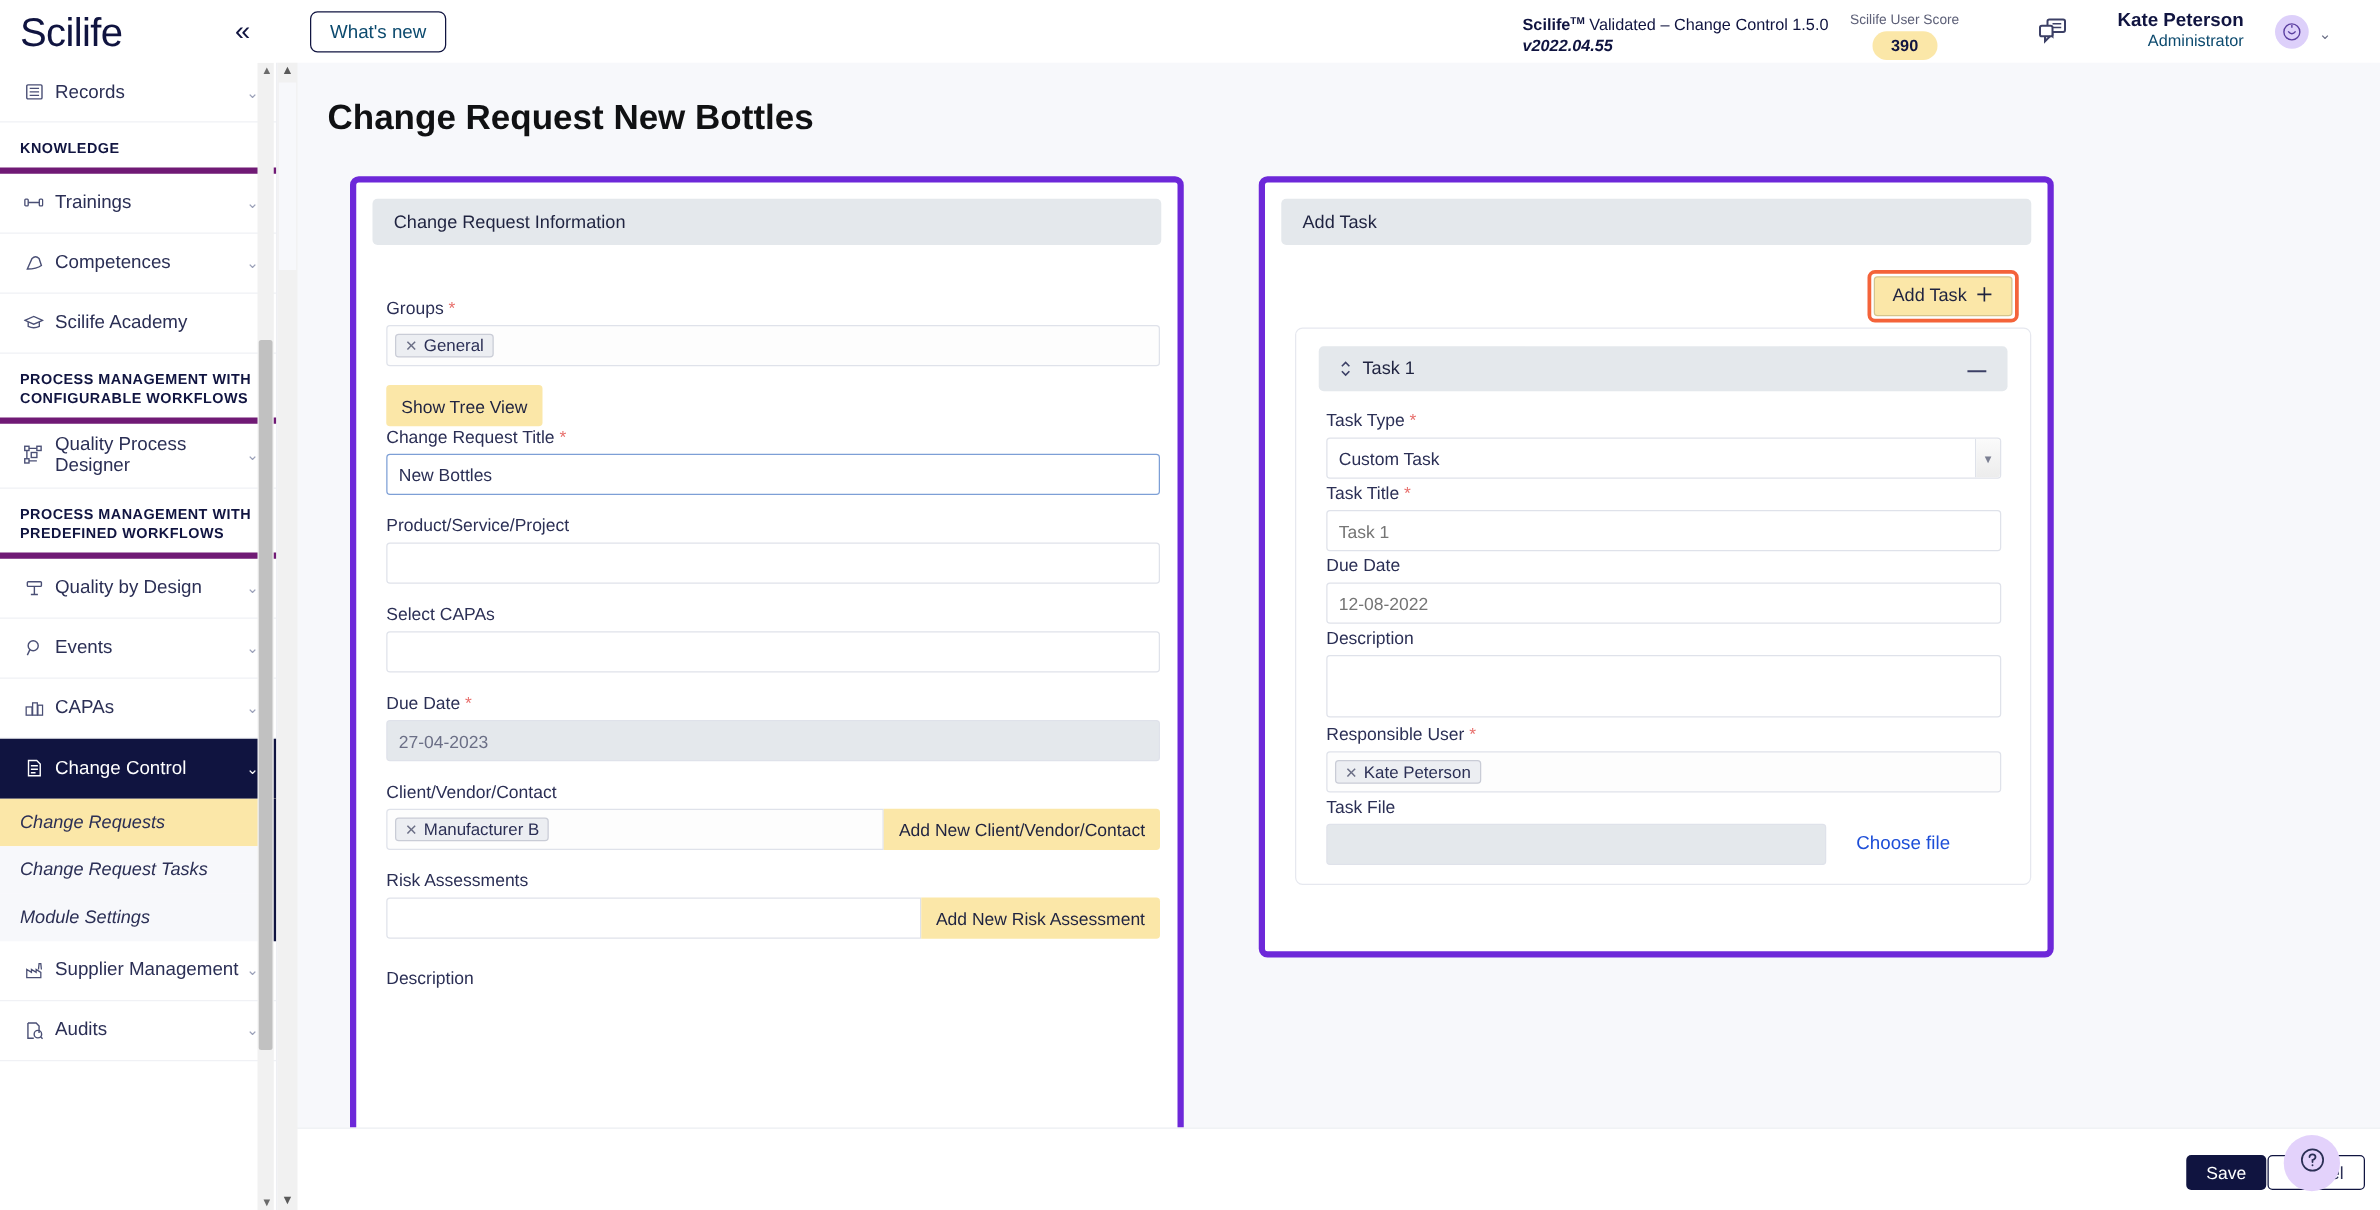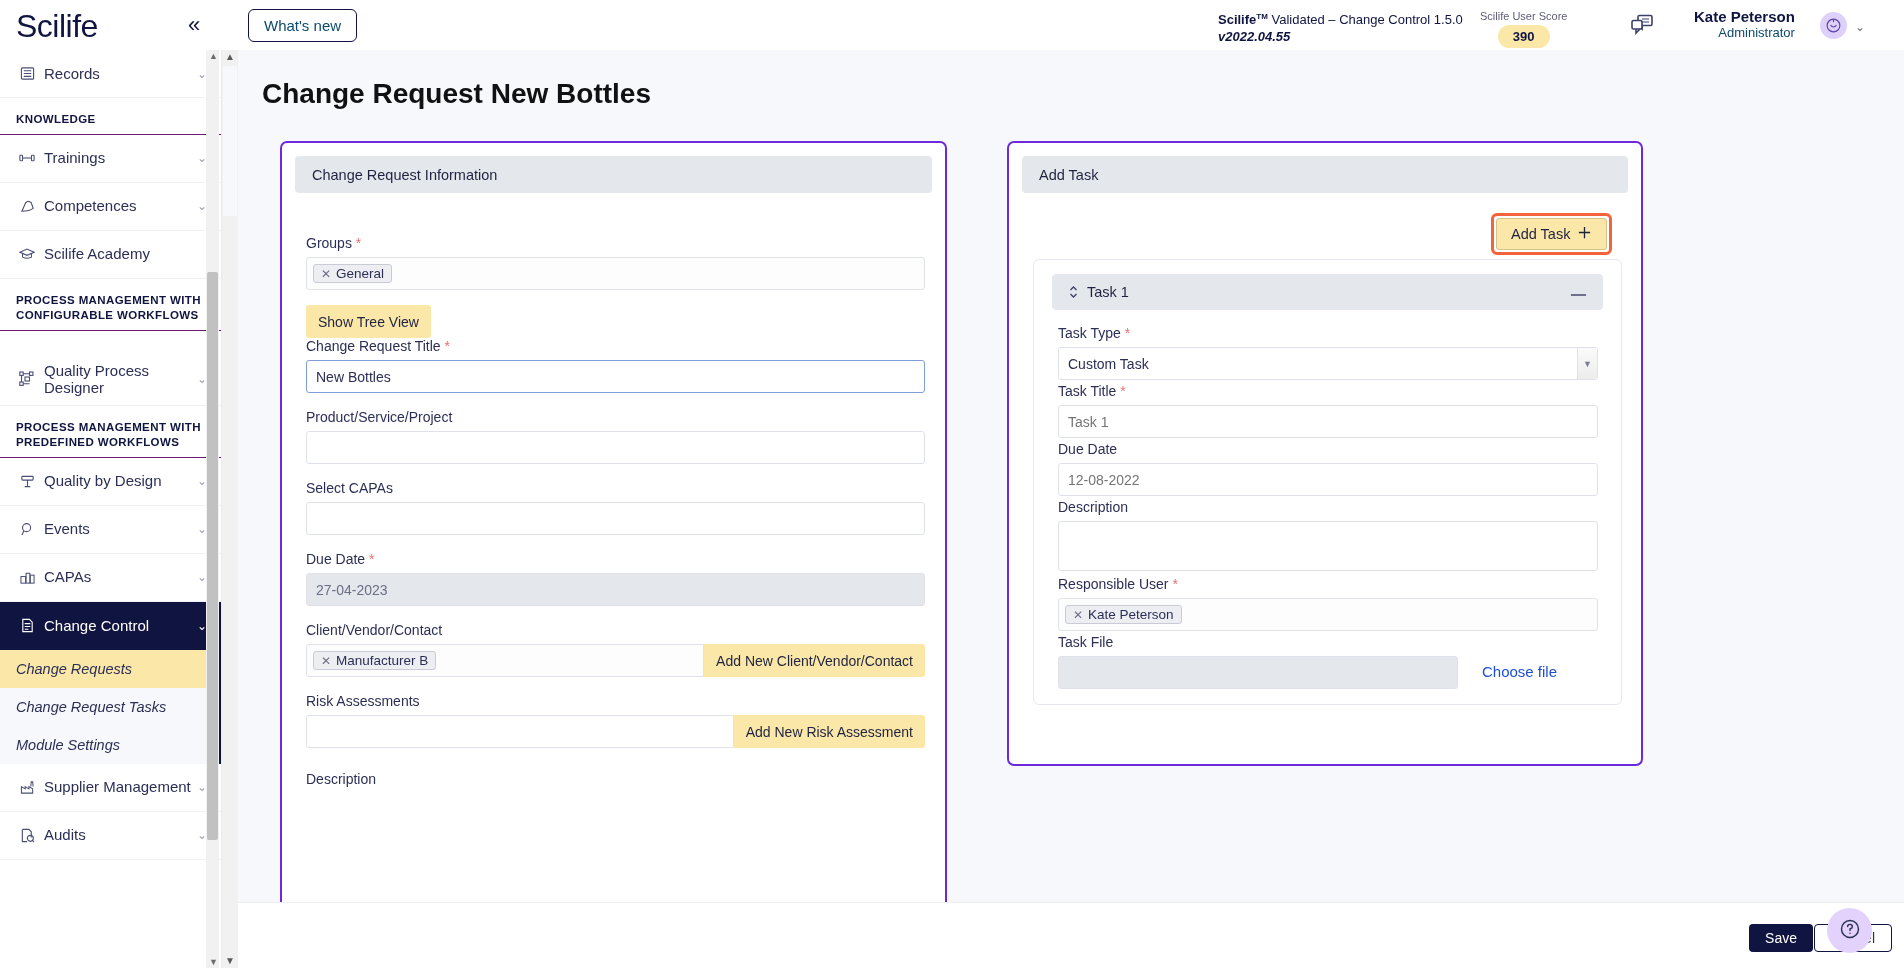--- a/index.html
+++ b/index.html
@@ -78,30 +78,30 @@
     height: 48px; padding: 0 14px 0 16px;
     font-size: 15px; color: #2b2f55; cursor: pointer;
     border-bottom: 1px solid #f0f1f5;
   }
   .nav-item .nav-ico {
     width: 22px; flex: 0 0 22px; display:inline-flex; align-items:center;
     justify-content:center; color: #4a4f75; margin-right: 6px;
   }
   .nav-item .nav-lbl { flex: 1 1 auto; line-height: 1.15; }
   .nav-item .caret { color: #9aa0b8; font-size: 12px; margin-left: 4px; }
-  .nav-item.two-line { height: 52px; margin-top: 23px; }
+  .nav-item.two-line { height: 52px; }
   .nav-item.active {
     background: #101440; color: #ffffff; border-bottom: none;
   }
   .nav-item.active .nav-ico { color: #ffffff; }
   .nav-item.active .caret { color: #ffffff; }
   .section-hdr {
     padding: 14px 16px 6px; font-size: 11.5px; font-weight: 700;
     color: #101440; letter-spacing: 0.4px; line-height: 1.35;
-    border-bottom: 1px solid #701a75;
+    border-bottom: 5px solid #701a75;
   }
   .sub-item {
     display: flex; align-items: center; height: 38px; padding: 0 16px;
     font-size: 14.5px; color: #2b2f55; background: #f7f8fb; cursor: pointer;
   }
   .sub-item.selected { background: #fbe7a8; }
   #sub-marker {
     position: absolute; left: 214px; top: 0; width: 7px; height: 100%;
     background: #101440;
   }
@@ -123,21 +123,21 @@
   #main {
     position: absolute; left: 222px; top: 50px;
     width: 1682px; height: 918px; background: #f7f8fb; overflow: hidden;
   }
   #page-title {
     position: absolute; left: 40px; top: 28px;
     font-size: 28px; font-weight: 700; color: #101113;
   }
   .card {
     position: absolute; background: #ffffff;
-    border: 2px solid #6d28d9; border-radius: 7px;
+    border: 5px solid #6d28d9; border-radius: 7px;
   }
   #left-card { left: 58px; top: 91px; width: 667px; height: 826px; }
   #right-card { left: 785px; top: 91px; width: 636px; height: 625px; }
   .card-hdr {
     margin: 13px 13px 0; height: 37px; background: #e4e8ec;
     border-radius: 4px; display: flex; align-items: center;
     padding-left: 17px; font-size: 14.5px; color: #1f2340;
   }
   .fld { position: absolute; left: 24px; width: 619px; }
   .lbl { font-size: 14px; color: #2b2f55; margin-bottom: 6px; display: block; }

